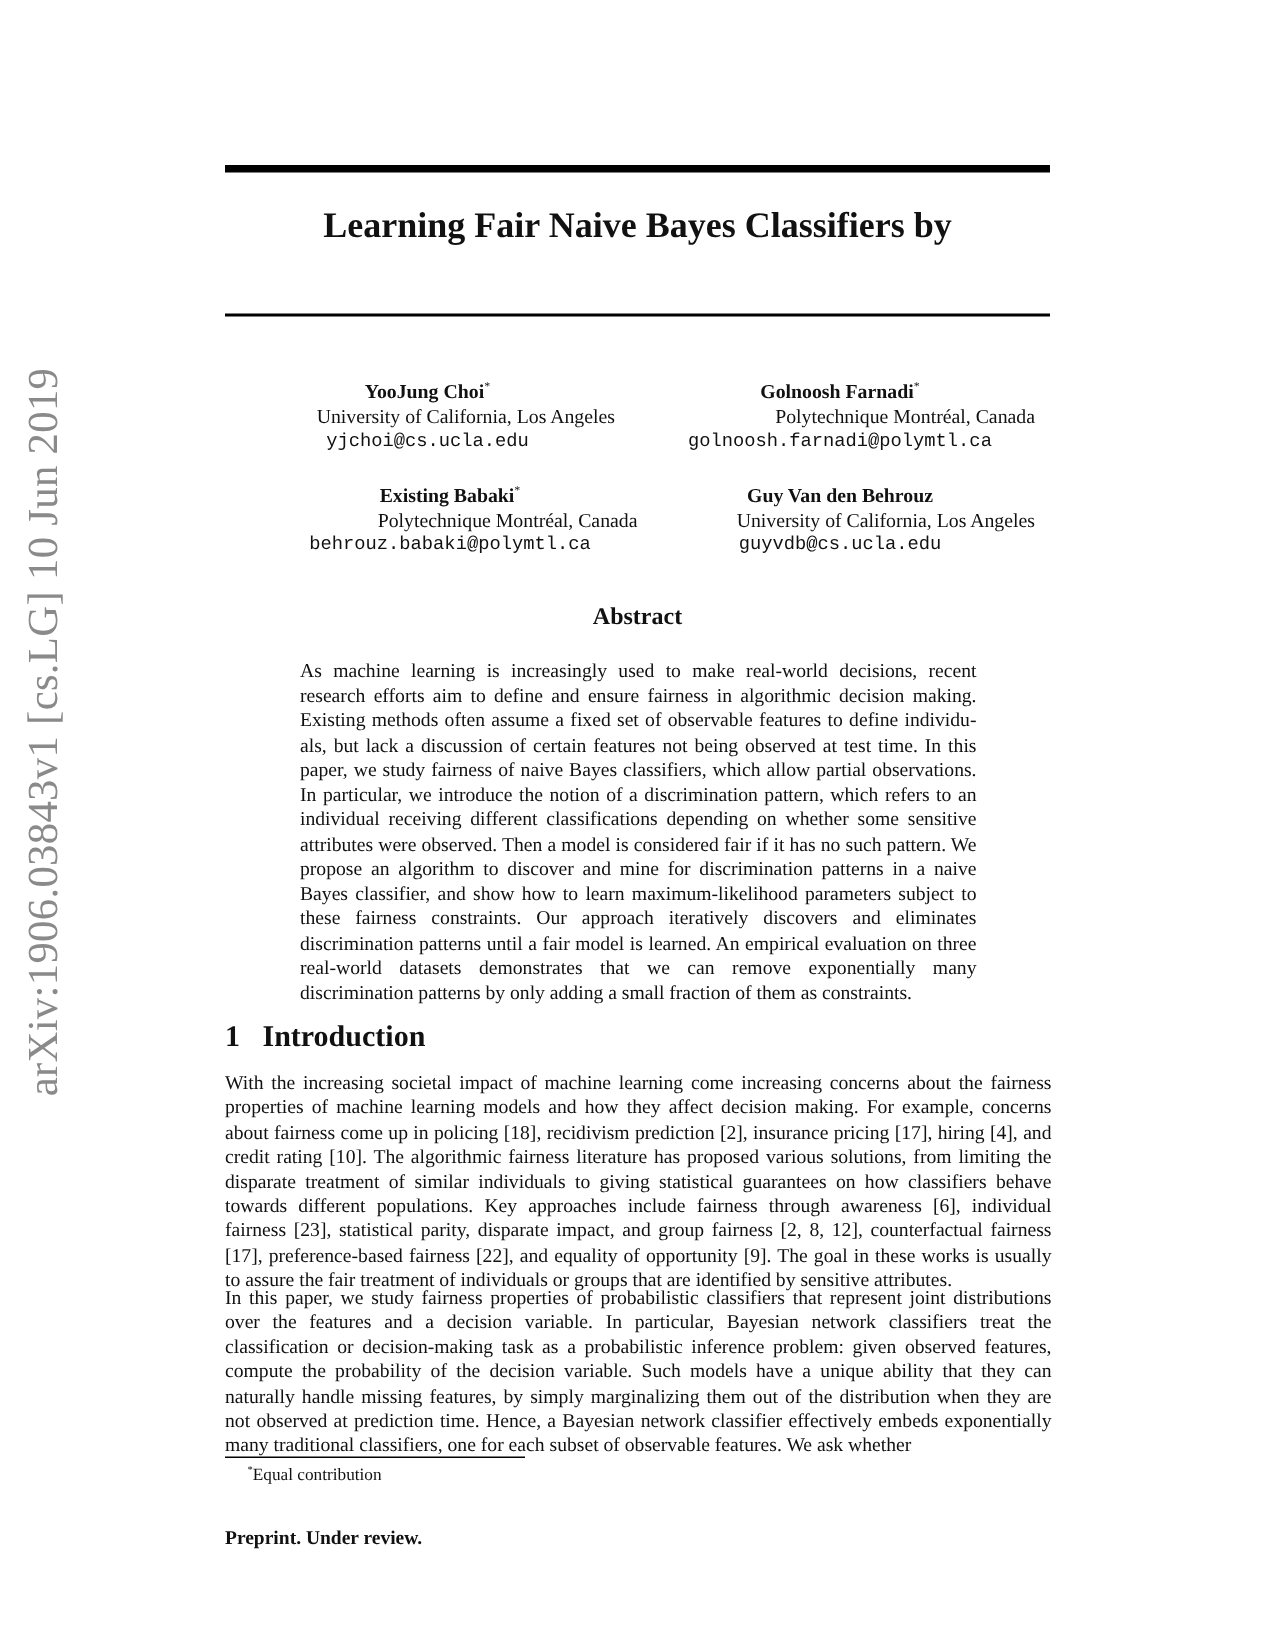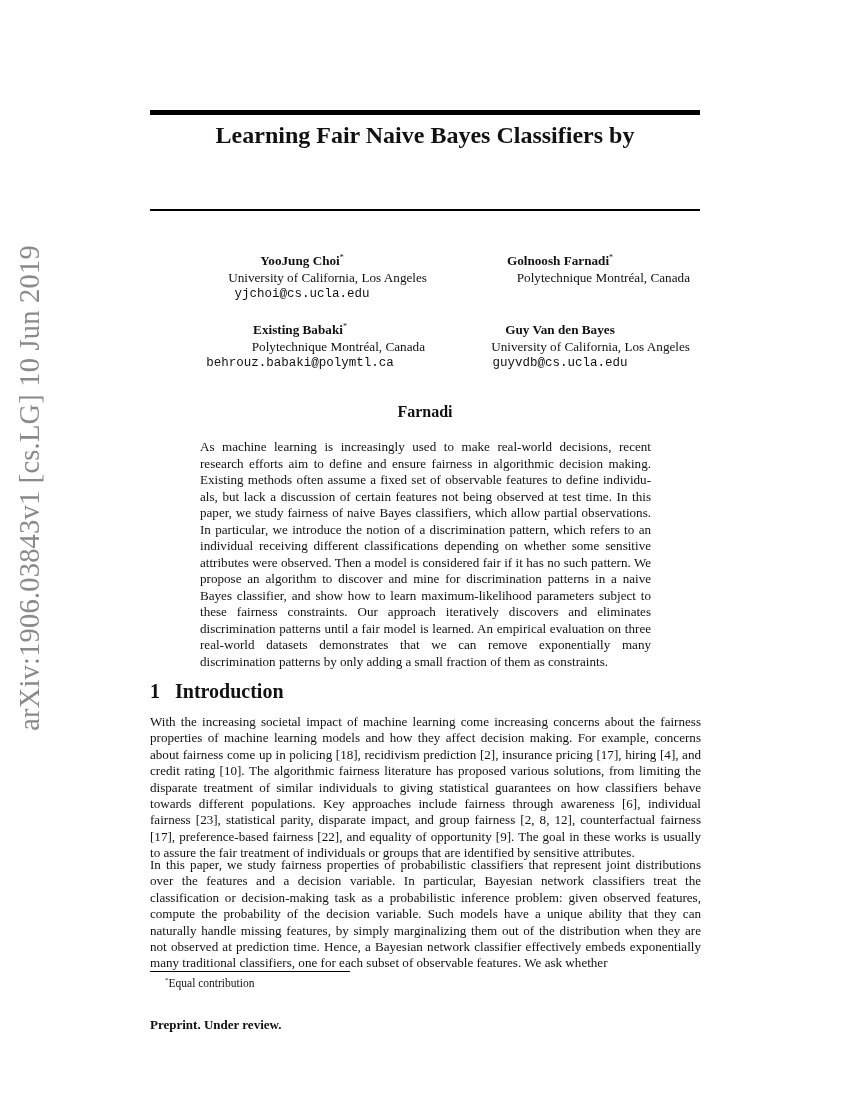--- a/index.html
+++ b/index.html
@@ -15,31 +15,31 @@
     position: absolute;
     left: 22px; top: 488px;
     transform: translate(-50%, -50%) rotate(-90deg);
     white-space: nowrap;
     font-size: 28.5px; color: #8a8a8a; letter-spacing: 0.2px;
     font-family: "Liberation Serif", serif;
   }
   .top-rule { position: absolute; left: 150px; top: 110px; width: 550px; height: 5px; background: #000; }
   .bottom-rule { position: absolute; left: 150px; top: 209px; width: 550px; height: 1.5px; background: #000; }
   .title {
-    position: absolute; left: 150px; top: 120px; width: 550px;
+    position: absolute; left: 150px; top: 136px; width: 550px;
     text-align: center; font-weight: bold; font-size: 24px; line-height: 30px;
   }
   .author {
     position: absolute; text-align: center; font-size: 13.2px; line-height: 17px;
   }
   .author .name { font-weight: bold; display: block; }
   .author .name sup { font-weight: normal; font-size: 8px; }
   .author .affil { display: block; text-align: right; }
   .author .email { display: block; font-family: "Liberation Mono", monospace; font-size: 12.5px; }
-  .a1 { left: 177px; top: 249px; width: 250px; }
+  .a1 { left: 160px; top: 249px; width: 250px; }
   .a2 { left: 430px; top: 249px; width: 260px; }
   .a3 { left: 175px; top: 318px; width: 250px; }
   .a4 { left: 430px; top: 318px; width: 260px; }
   .abstract-title {
     position: absolute; left: 150px; top: 403px; width: 550px; text-align: center;
     font-weight: bold; font-size: 16px;
   }
   .abstract-body {
     position: absolute; left: 200px; top: 439px; width: 451px;
     font-size: 13.1px; line-height: 16.5px; text-align: justify;
@@ -74,33 +74,34 @@
 <div class="bottom-rule"></div>
 
 <div class="author a1">
   <span class="name"><span>YooJung Choi</span><sup>*</sup></span>
   <span class="affil">University of California, Los Angeles</span>
   <span class="email">yjchoi@cs.ucla.edu</span>
 </div>
 <div class="author a2">
   <span class="name"><span>Golnoosh Farnadi</span><sup>*</sup></span>
   <span class="affil">Polytechnique Montréal, Canada</span>
+  <span class="email">golnoosh.farnadi@polymtl.ca</span>
 </div>
 <div class="author a3">
   <span class="name"><span>Existing Babaki</span><sup>*</sup></span>
   <span class="affil">Polytechnique Montréal, Canada</span>
   <span class="email">behrouz.babaki@polymtl.ca</span>
 </div>
 <div class="author a4">
-  <span class="name"><span>Guy Van den Bayes</span><sup></sup></span>
+  <span class="name"><span>Guy Van den Behrouz</span><sup></sup></span>
   <span class="affil">University of California, Los Angeles</span>
   <span class="email">guyvdb@cs.ucla.edu</span>
 </div>
 
-<div class="abstract-title">Farnadi</div>
+<div class="abstract-title">Abstract</div>
 <div class="abstract-body">As machine learning is increasingly used to make real-world decisions, recent research efforts aim to define and ensure fairness in algorithmic decision making. Existing methods often assume a fixed set of observable features to define individu­als, but lack a discussion of certain features not being observed at test time. In this paper, we study fairness of naive Bayes classifiers, which allow partial observations. In particular, we introduce the notion of a discrimination pattern, which refers to an individual receiving different classifications depending on whether some sensitive attributes were observed. Then a model is considered fair if it has no such pattern. We propose an algorithm to discover and mine for discrimination patterns in a naive Bayes classifier, and show how to learn maximum-likelihood parameters subject to these fairness constraints.  Our approach iteratively discovers and eliminates discrimination patterns until a fair model is learned. An empirical evaluation on three real-world datasets demonstrates that we can remove exponentially many discrimination patterns by only adding a small fraction of them as constraints.</div>
 
 <div class="section-heading">
   <span class="num">1</span><span>Introduction</span>
 </div>
 
 <div class="body-para p1">With the increasing societal impact of machine learning come increasing concerns about the fairness properties of machine learning models and how they affect decision making. For example, concerns about fairness come up in policing [18], recidivism prediction [2], insurance pricing [17], hiring [4], and credit rating [10].  The algorithmic fairness literature has proposed various solutions, from limiting the disparate treatment of similar individuals to giving statistical guarantees on how classifiers behave towards different populations. Key approaches include fairness through awareness [6], individual fairness [23], statistical parity, disparate impact, and group fairness [2, 8, 12], counterfactual fairness [17], preference-based fairness [22], and equality of opportunity [9].  The goal in these works is usually to assure the fair treatment of individuals or groups that are identified by sensitive attributes.</div>
 <div class="body-para p2">In this paper, we study fairness properties of probabilistic classifiers that represent joint distributions over the features and a decision variable.  In particular, Bayesian network classifiers treat the classification or decision-making task as a probabilistic inference problem: given observed features, compute the probability of the decision variable.  Such models have a unique ability that they can naturally handle missing features, by simply marginalizing them out of the distribution when they are not observed at prediction time. Hence, a Bayesian network classifier effectively embeds exponentially many traditional classifiers, one for each subset of observable features. We ask whether</div>
 
 <div class="footnote-rule"></div>

